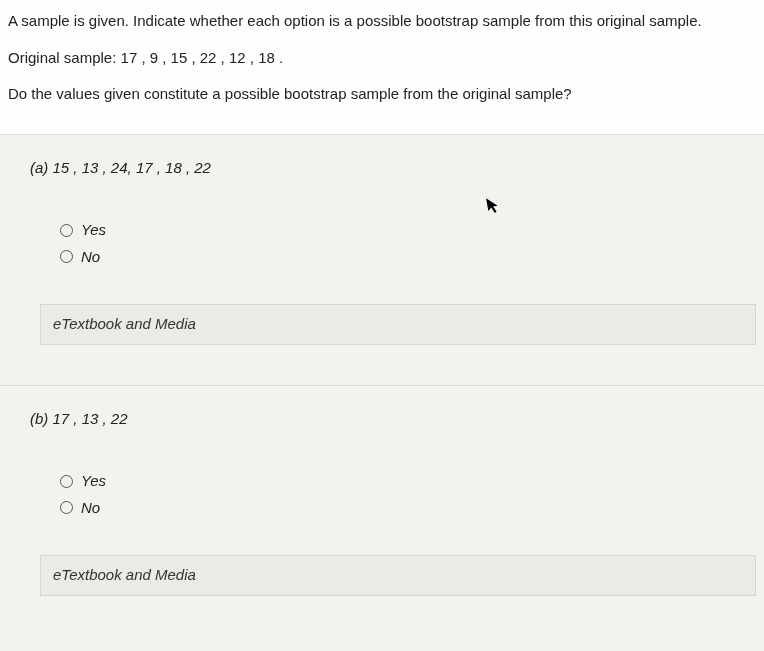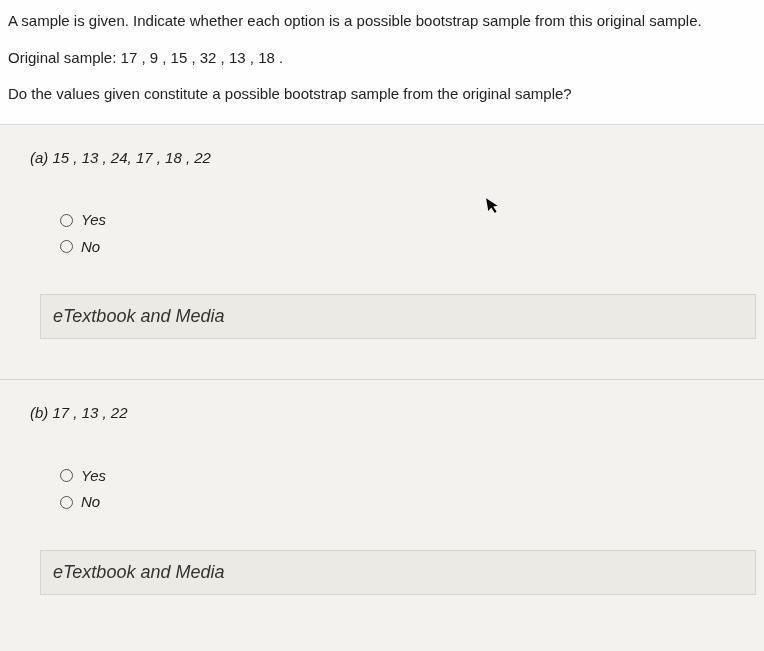--- a/index.html
+++ b/index.html
@@ -6,21 +6,21 @@
   html, body { width: 764px; height: 651px; }
   body {
     font-family: "Helvetica Neue", Arial, sans-serif;
     background: #f4f2ee;
     color: #2b2b2b;
     font-size: 15px;
     line-height: 1.5;
   }
   .header {
     background: #fefefe;
-    padding: 10px 12px 14px 8px;
+    padding: 10px 12px 24px 8px;
     border-bottom: 1px solid #dcdad4;
   }
   .header p { margin-bottom: 14px; color: #222; }
   .header p:last-child { margin-bottom: 4px; }
   .question-block {
     padding: 22px 8px 10px 30px;
     font-style: italic;
   }
   .q-label {
     font-size: 15px;
@@ -46,21 +46,21 @@
     border-radius: 50%;
     background: transparent;
     flex: 0 0 auto;
   }
   .opt-label { font-size: 15px; color: #222; text-align: center; }
   .etext {
     margin: 0 0 0 10px;
     background: #eceae4;
     border: 1px solid #d6d4cc;
     padding: 8px 12px;
-    font-size: 18px;
+    font-size: 15px;
     color: #333;
     width: calc(100% - 10px);
     cursor: pointer;
   }
   .divider {
     border-top: 1px solid #d8d6cf;
     margin-top: 30px;
   }
   .cursor {
     position: absolute;
@@ -70,21 +70,21 @@
     color: #000;
     transform: rotate(-10deg);
     pointer-events: none;
   }
 </style>
 </head>
 <body>
 
 <div class="header">
   <p>A sample is given. Indicate whether each option is a possible bootstrap sample from this original sample.</p>
-  <p>Original sample: 17 , 9 , 15 , 32 , 13 , 18 .</p>
+  <p>Original sample: 17 , 9 , 15 , 22 , 12 , 18 .</p>
   <p>Do the values given constitute a possible bootstrap sample from the original sample?</p>
 </div>
 
 <div class="question-block">
   <div class="q-label">(a) 15 , 13 , 24, 17 , 18 , 22</div>
   <div class="options">
     <div class="option-row">
       <span class="radio"></span>
       <span class="opt-label">Yes</span>
     </div>

